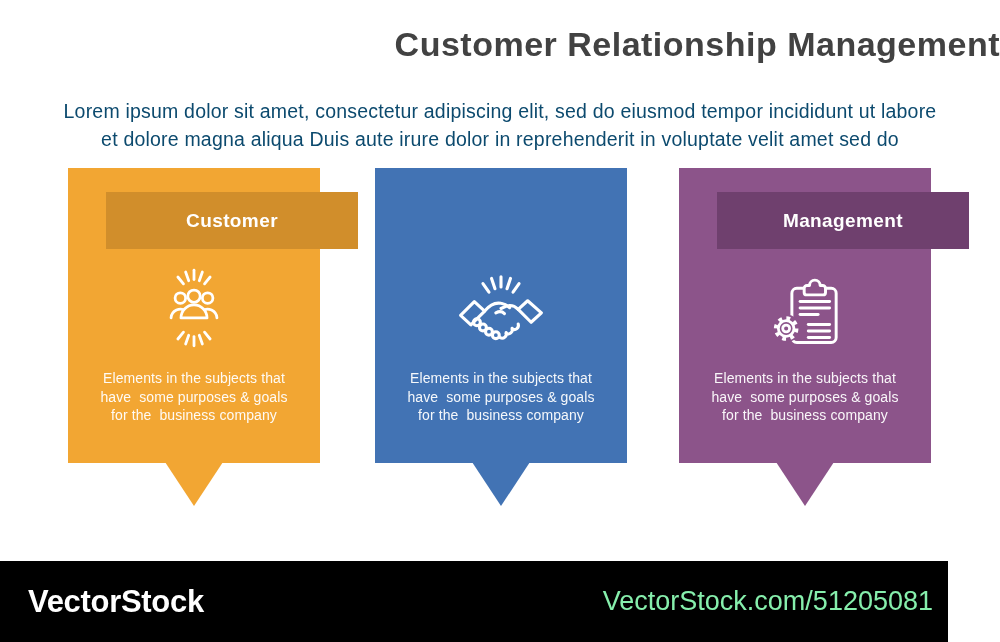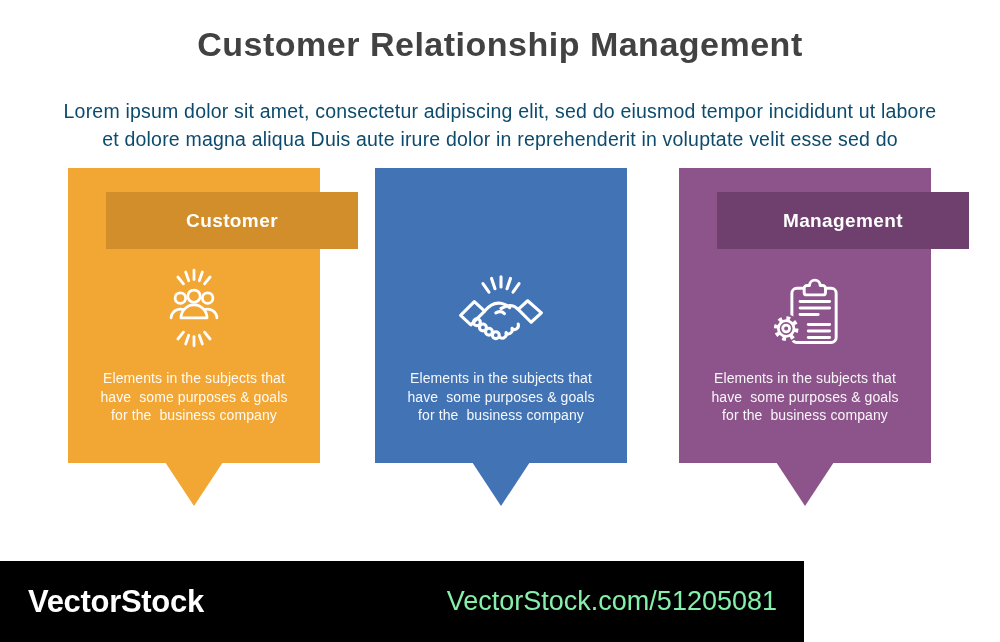--- a/index.html
+++ b/index.html
@@ -5,21 +5,21 @@
   * { margin:0; padding:0; box-sizing:border-box; }
   html,body { background:#ffffff; }
   .canvas {
     position:relative; width:1000px; height:642px; overflow:hidden;
     background:#ffffff; font-family:"Liberation Sans", sans-serif;
   }
 
   
   .main-title {
     position:absolute; top:26px; left:0; width:100%;
-    text-align:center; font-size:34px; font-weight:bold;
+    text-align:right; font-size:34px; font-weight:bold;
     color:#424242; letter-spacing:0.5px; line-height:36px;
   }
   .subtitle {
     position:absolute; top:97px; left:0; width:100%;
     text-align:center; font-size:19.5px; color:#0c4a6e;
     line-height:28px; letter-spacing:0.2px;
   }
 
   
   .card {
@@ -59,41 +59,41 @@
   .card .tail {
     position:absolute; left:50%; bottom:-43px; transform:translateX(-50%);
     width:0; height:0;
     border-left:29px solid transparent;
     border-right:29px solid transparent;
     border-top:44px solid var(--body);
   }
 
   
   .footer-bar {
-    position:absolute; left:0; top:561px; width:804px; height:81px;
+    position:absolute; left:0; top:561px; width:948px; height:81px;
     background:#000000; display:flex; align-items:center;
-    justify-content:space-between; padding:0 27px 0 28px;gap:16px;
+    justify-content:space-between; padding:0 15px 0 28px;gap:16px;
   }
   .footer-logo {
     color:#ffffff; font-size:31px; font-weight:bold; letter-spacing:-0.3px;
   }
   .footer-credit {
     color:#86efac; font-size:27px; font-weight:normal; letter-spacing:0px;
   }
 </style>
 </head>
 <body>
 
 <div class="canvas">
 
   <div class="main-title">Customer Relationship Management</div>
 
   <div class="subtitle">
     <div>Lorem ipsum dolor sit amet, consectetur adipiscing elit, sed do eiusmod tempor incididunt ut labore</div>
-    <div>et dolore magna aliqua Duis aute irure dolor in reprehenderit in voluptate velit esse sed do</div>
+    <div>et dolore magna aliqua Duis aute irure dolor in reprehenderit in voluptate velit amet sed do</div>
   </div>
 
   <div class="card c0" style="--body: #F2A633; --band: #D18E2B;">
     <div class="band">
       <span class="band-label">Customer</span>
     </div>
     <div class="icon-wrap">
       <svg width="62" height="82" viewBox="0 0 100 132">
         <g class="st" stroke-width="4.5">
           <line x1="50" y1="5" x2="50" y2="20"></line>

